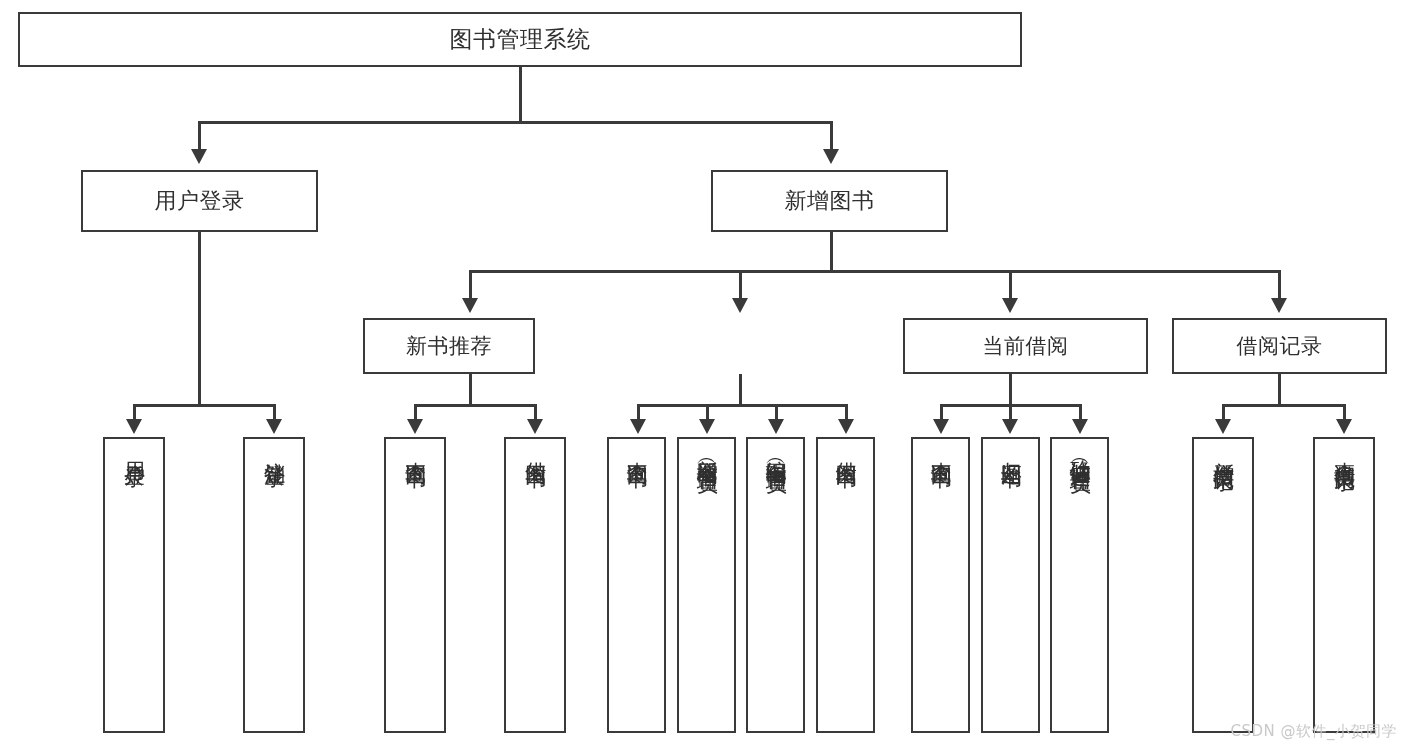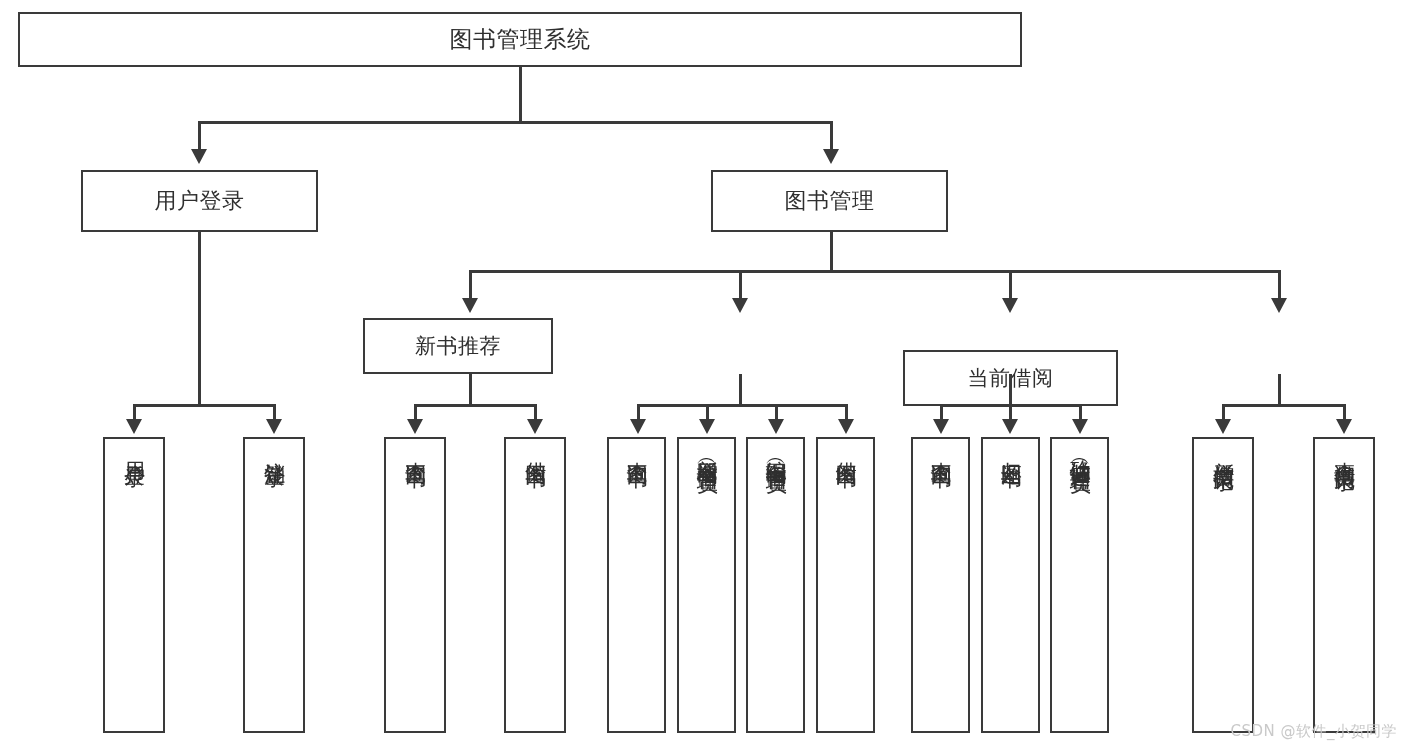--- a/index.html
+++ b/index.html
@@ -127,46 +127,49 @@
 
   <div class="vline" style="left:198px; top:121px; height:30px;"></div>
   <div class="arrow" style="left:191px; top:149px;"></div>
   <div class="vline" style="left:830px; top:121px; height:30px;"></div>
   <div class="arrow" style="left:823px; top:149px;"></div>
 
   <div class="node lvl2" style="left:81px; width:237px;">
     <span class="label">用户登录</span>
   </div>
   <div class="node lvl2" style="left:711px; width:237px;">
-    <span class="label">图书管理</span>
+    <span class="label">新增图书</span>
   </div>
 
   <div class="vline" style="left:198px; top:232px; height:172px;"></div>
   <div class="hline" style="left:133px; top:404px; width:142px;"></div>
   <div class="vline" style="left:133px; top:404px; height:17px;"></div>
   <div class="arrow" style="left:126px; top:419px;"></div>
   <div class="vline" style="left:273px; top:404px; height:17px;"></div>
   <div class="arrow" style="left:266px; top:419px;"></div>
 
   <div class="vline" style="left:830px; top:232px; height:38px;"></div>
   <div class="hline" style="left:469px; top:270px; width:811px;"></div>
   <div class="vline" style="left:469px; top:270px; height:30px;"></div>
   <div class="arrow" style="left:462px; top:298px;"></div>
   <div class="vline" style="left:739px; top:270px; height:30px;"></div>
   <div class="arrow" style="left:732px; top:298px;"></div>
   <div class="vline" style="left:1009px; top:270px; height:30px;"></div>
   <div class="arrow" style="left:1002px; top:298px;"></div>
   <div class="vline" style="left:1278px; top:270px; height:30px;"></div>
   <div class="arrow" style="left:1271px; top:298px;"></div>
 
-  <div class="node lvl3" style="left:363px; width:190px;">
+  <div class="node lvl3" style="left:363px; width:172px;">
     <span class="label">新书推荐</span>
   </div>
-  <div class="node lvl3" style="left:903px; width:215px;margin-top:32px;">
+  <div class="node lvl3" style="left:903px; width:245px;">
     <span class="label">当前借阅</span>
+  </div>
+  <div class="node lvl3" style="left:1172px; width:215px;">
+    <span class="label">借阅记录</span>
   </div>
 
   <div class="vline" style="left:469px; top:374px; height:30px;"></div>
   <div class="hline" style="left:414px; top:404px; width:122px;"></div>
   <div class="vline" style="left:414px; top:404px; height:17px;"></div>
   <div class="arrow" style="left:407px; top:419px;"></div>
   <div class="vline" style="left:534px; top:404px; height:17px;"></div>
   <div class="arrow" style="left:527px; top:419px;"></div>
 
   <div class="vline" style="left:739px; top:374px; height:30px;"></div>

